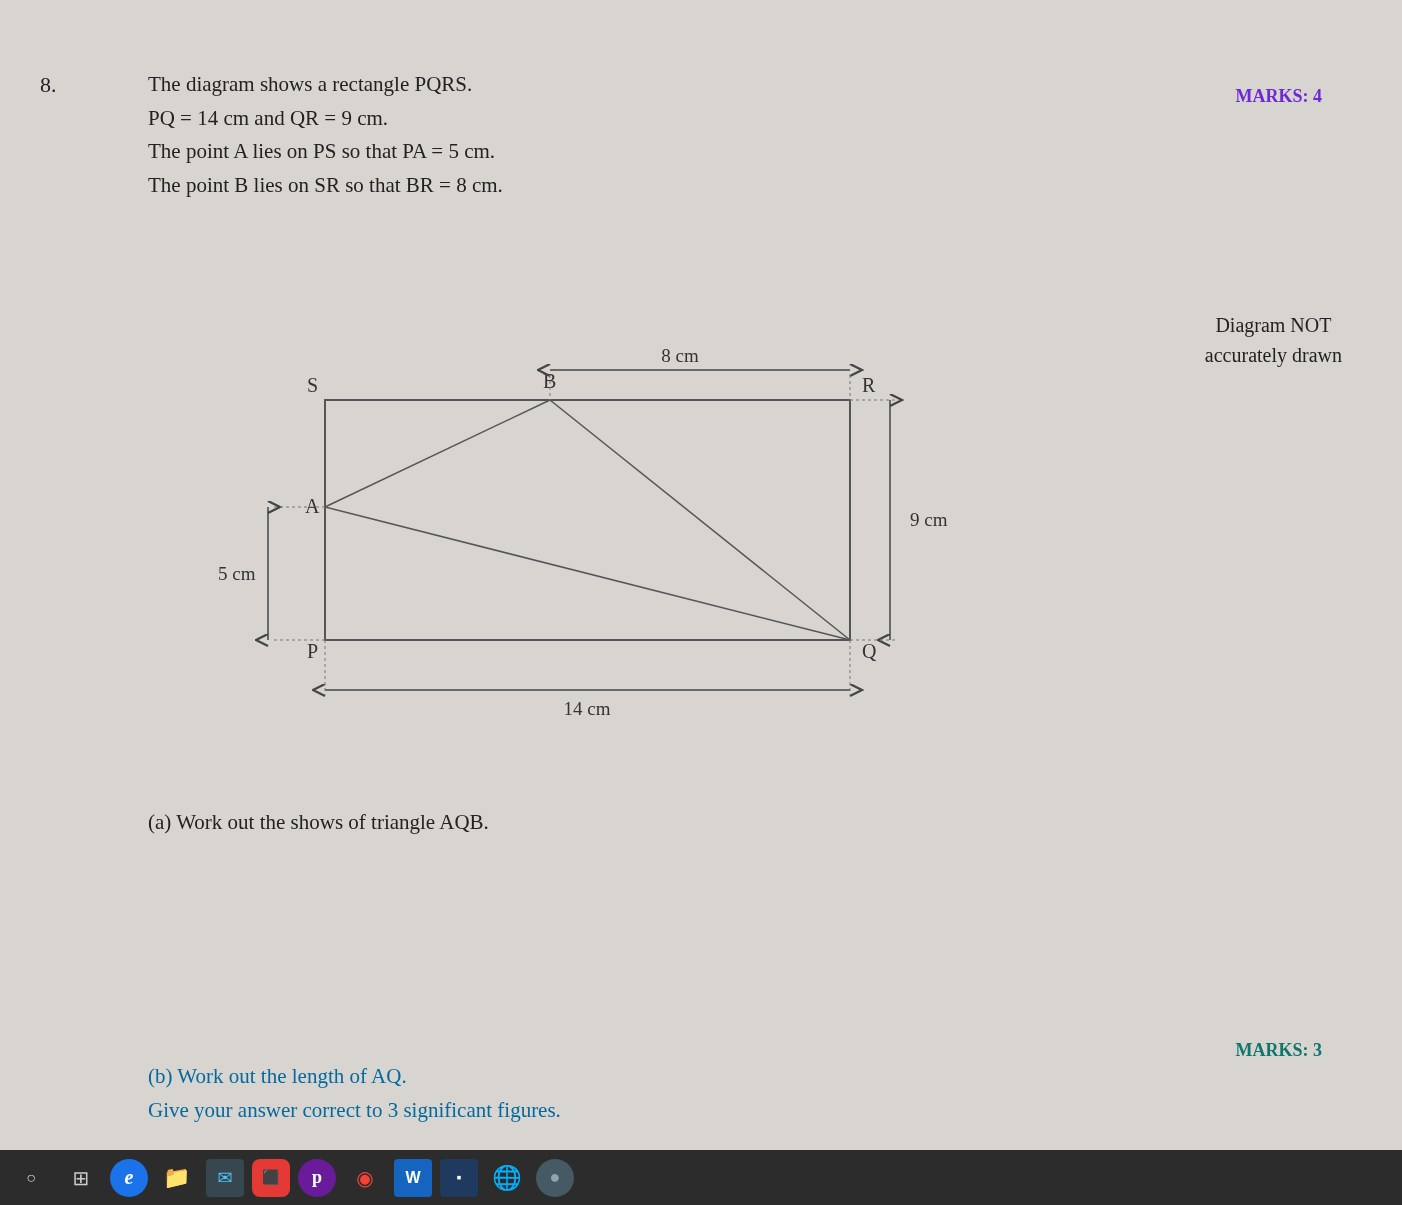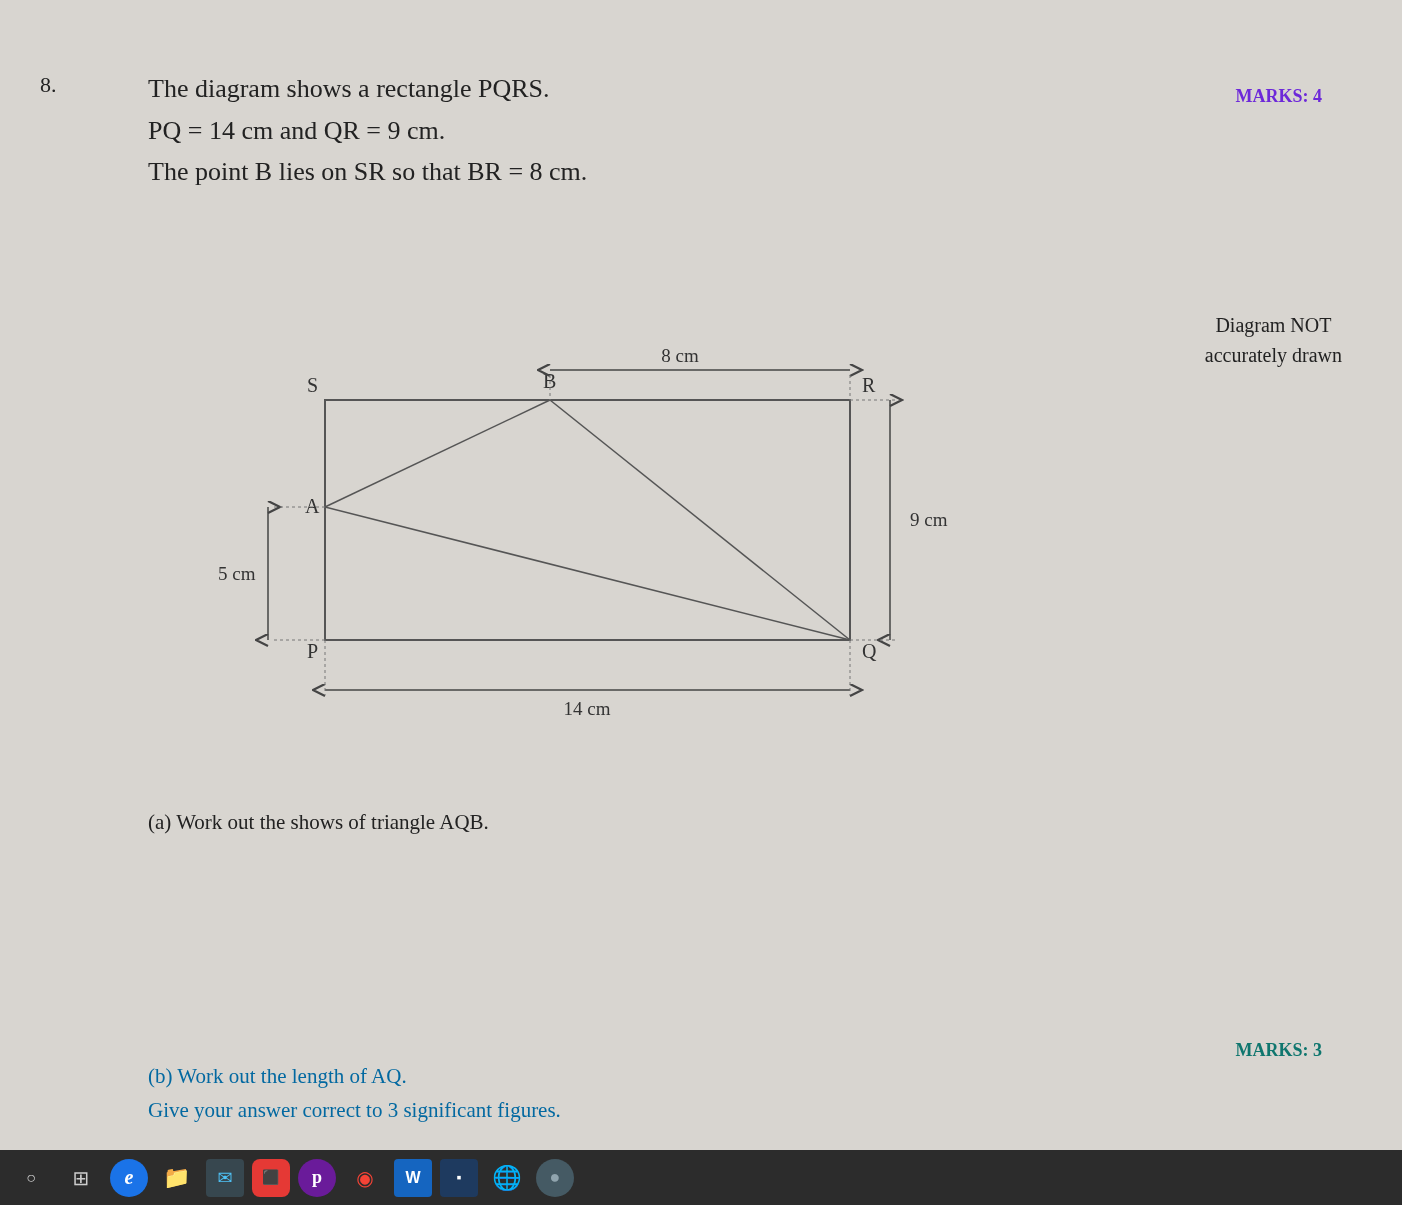--- a/index.html
+++ b/index.html
@@ -20,21 +20,21 @@
       position: absolute;
       top: 72px;
       left: 40px;
       font-size: 22px;
       color: #222;
     }
     .question-text {
       position: absolute;
       top: 68px;
       left: 148px;
-      font-size: 26px;
+      font-size: 21px;
       color: #222;
       line-height: 1.6;
     }
     .marks-label {
       position: absolute;
       top: 86px;
       right: 80px;
       font-size: 18px;
       font-weight: bold;
       color: #6d28d9;
@@ -110,20 +110,21 @@
 </head>
 <body>
 
 <div class="page">
 
   <div class="question-number">8.</div>
 
   <div class="question-text">
     <div>The diagram shows a rectangle PQRS.</div>
     <div>PQ = 14 cm and QR = 9 cm.</div>
+    <div>The point A lies on PS so that PA = 5 cm.</div>
     <div>The point B lies on SR so that BR = 8 cm.</div>
   </div>
 
   <div class="marks-label">MARKS: 4</div>
 
   <div class="diagram-area">
     <svg width="850" height="490" viewBox="0 0 850 490">
 
       <defs>
         <marker id="arrowLeft" markerWidth="8" markerHeight="8" refX="6" refY="3" orient="auto">

